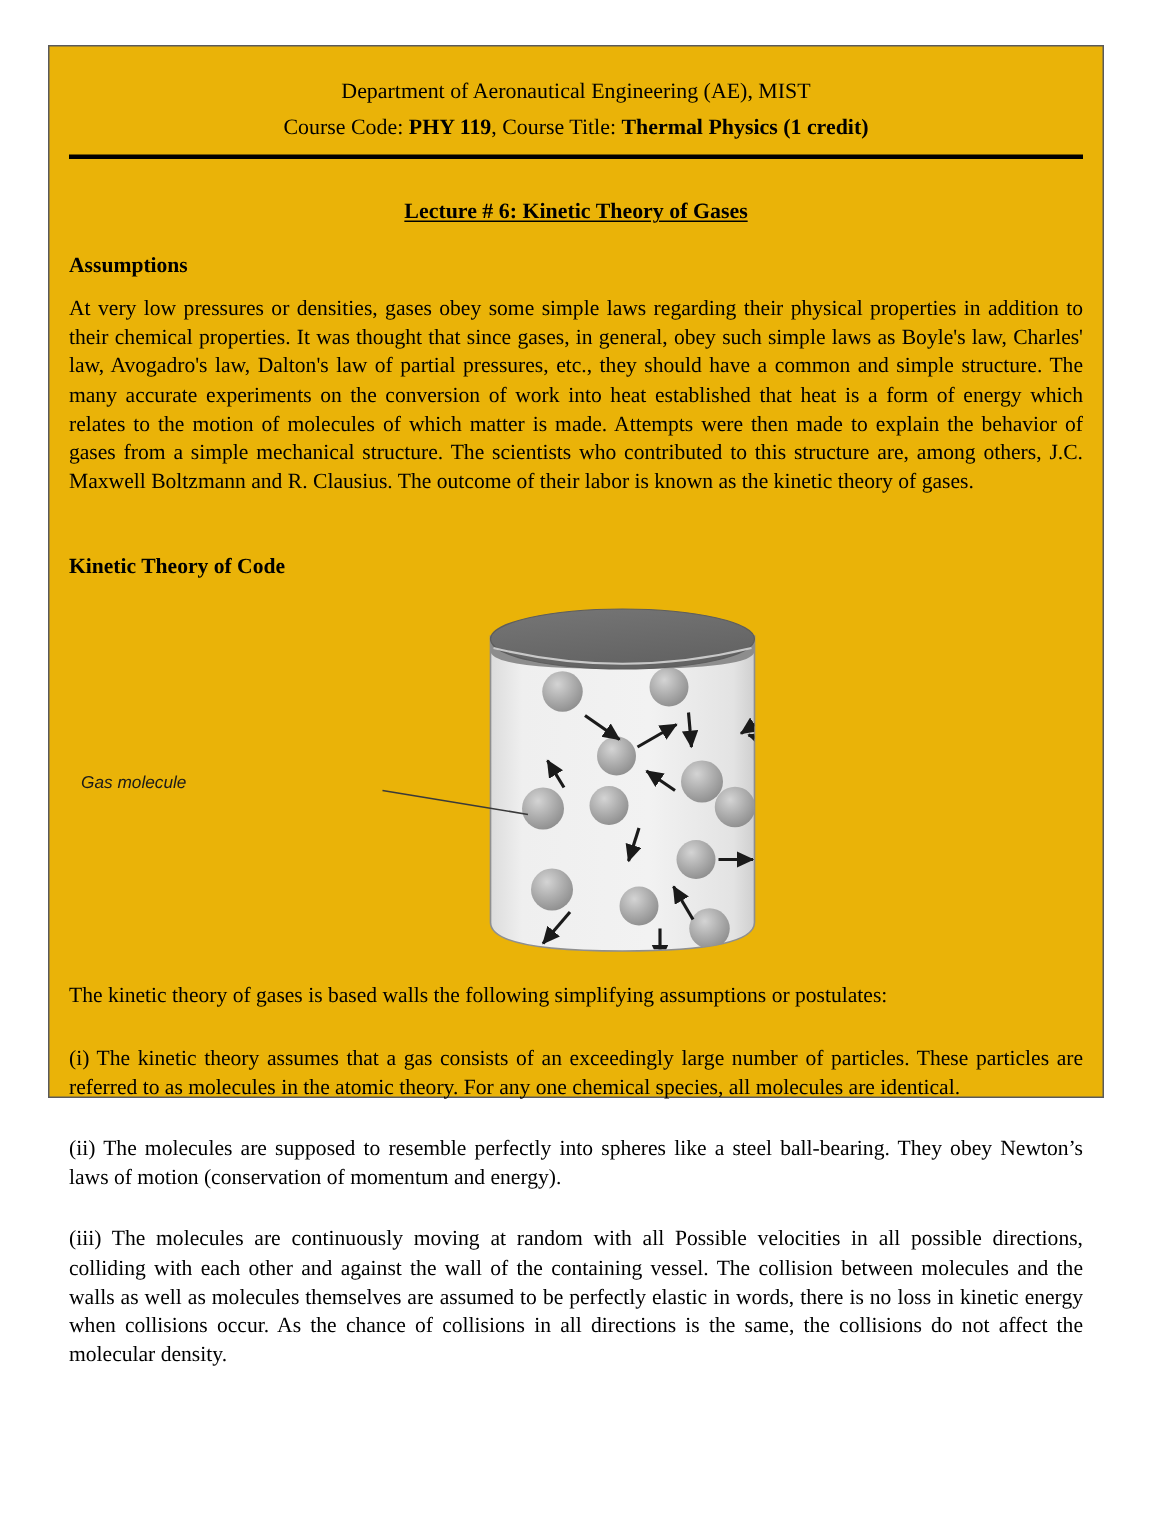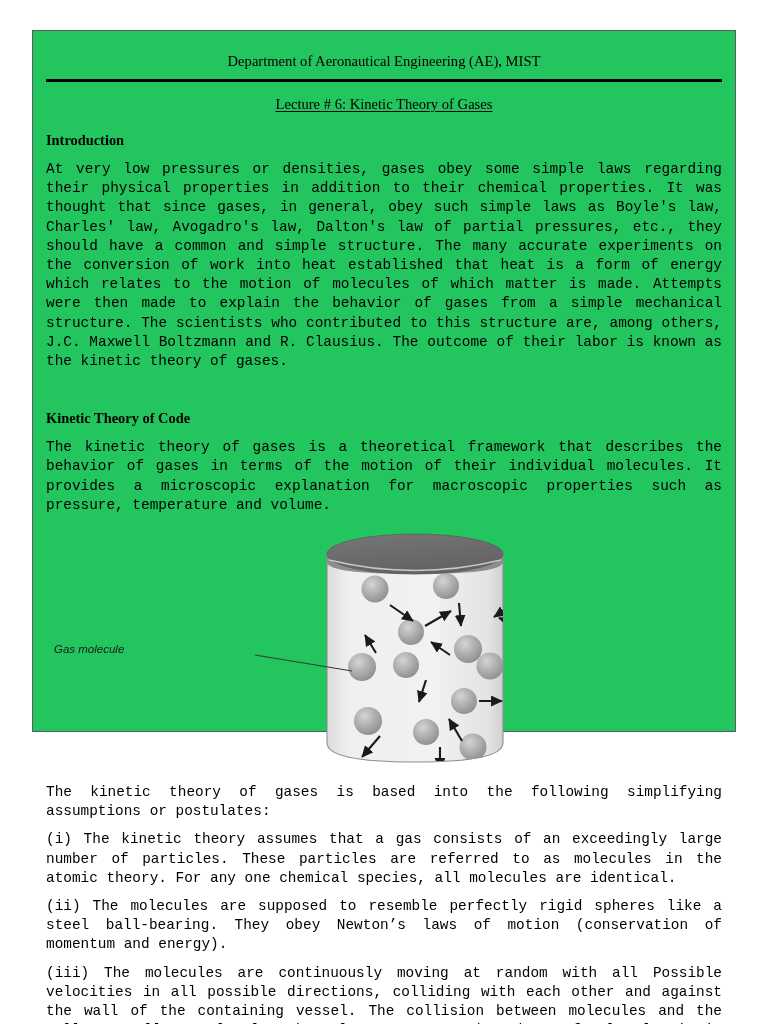--- a/index.html
+++ b/index.html
@@ -16,21 +16,21 @@
   }
 
   .page {
     position: absolute;
     left: 32px;
     top: 30px;
     width: 704px;
     height: 702px;
     border: 1px solid #5a5a5a;
     box-sizing: border-box;
-    background: #22c55e;
+    background: #eab308;
   }
 
   .page-inner {
     position: absolute;
     left: 13px;
     top: 0px;
     width: 676px;
     height: 100%;
   }
 
@@ -49,23 +49,23 @@
   .header-rule {
     margin-top: 6px;
     height: 3px;
     background: #000000;
     width: 100%;
   }
 
   
   .lecture-title {
     text-align: center;
-    font-weight: normal;
+    font-weight: bold;
     font-size: 14.6px;
-    margin-top: 14px;
+    margin-top: 27px;
   }
   .lecture-title span {
     text-decoration: underline;
     text-underline-offset: 2px;
   }
 
   
   .sec-head {
     font-weight: bold;
     font-size: 14.4px;
@@ -73,55 +73,54 @@
     margin-bottom: 0;
   }
   .sec-head.tight { margin-top: 17px; }
 
   p.body {
     font-size: 14.4px;
     line-height: 19.2px;
     text-align: justify;
     margin: 11px 0 0 0;
     hyphens: none;
-    font-family: Liberation Mono, monospace;
-  }
-  p.body.gap-lg { margin-top: 9px; }
+  }
+  p.body.gap-lg { margin-top: 22px; }
 
   .spacer-after-intro { height: 20px; }
 
   
   .figure {
     position: relative;
     width: 100%;
     height: 243px;
     margin-top: 14px;
   }
   .figure svg { display: block; }
 </style>
 </head>
 <body>
 
 <div class="page">
   <div class="page-inner">
 
     <div class="doc-header">
       <div class="header-line">Department of Aeronautical Engineering (AE), MIST</div>
+      <div class="header-line"><span>Course Code: </span><b>PHY 119</b><span>, Course Title: </span><b>Thermal Physics (1 credit)</b></div>
       <div class="header-rule"></div>
     </div>
 
     <div class="lecture-title"><span>Lecture # 6: Kinetic Theory of Gases</span></div>
 
-    <div class="sec-head">Introduction</div>
+    <div class="sec-head">Assumptions</div>
     <p class="body">At very low pressures or densities, gases obey some simple laws regarding their physical properties in addition to their chemical properties. It was thought that since gases, in general, obey such simple laws as Boyle's law, Charles' law, Avogadro's law, Dalton's law of partial pressures, etc., they should have a common and simple structure. The many accurate experiments on the conversion of work into heat established that heat is a form of energy which relates to the motion of molecules of which matter is made. Attempts were then made to explain the behavior of gases from a simple mechanical structure. The scientists who contributed to this structure are, among others, J.C. Maxwell Boltzmann and R. Clausius. The outcome of their labor is known as the kinetic theory of gases.</p>
 
     <div class="spacer-after-intro"></div>
 
     <div class="sec-head">Kinetic Theory of Code</div>
-    <p class="body">The kinetic theory of gases is a theoretical framework that describes the behavior of gases in terms of the motion of their individual molecules. It provides a microscopic explanation for macroscopic properties such as pressure, temperature and volume.</p>
 
     <div class="figure">
       <svg width="676" height="243" viewBox="0 0 676 243">
         <defs>
           <radialGradient id="molGrad" cx="38%" cy="32%" r="72%">
             <stop offset="0%" stop-color="#d4d4d4"></stop>
             <stop offset="55%" stop-color="#adadad"></stop>
             <stop offset="100%" stop-color="#8e8e8e"></stop>
           </radialGradient>
           <linearGradient id="bodyGrad" x1="0" y1="0" x2="1" y2="0">
@@ -191,19 +190,19 @@
           <path d="M283,31 Q369,52 455,31" fill="none" stroke="#c9c9c9" stroke-width="1.4"></path>
         </g>
 
         <g>
           <line x1="209" y1="126" x2="306" y2="142" stroke="#3a3a3a" stroke-width="1.1"></line>
           <text x="8" y="124" font-family="Liberation Sans, sans-serif" font-size="11.5" font-style="italic" fill="#1a1a1a">Gas molecule</text>
         </g>
       </svg>
     </div>
 
-    <p class="body">The kinetic theory of gases is based into the following simplifying assumptions or postulates:</p>
+    <p class="body">The kinetic theory of gases is based walls the following simplifying assumptions or postulates:</p>
     <p class="body gap-lg">(i) The kinetic theory assumes that a gas consists of an exceedingly large number of particles. These particles are referred to as molecules in the atomic theory. For any one chemical species, all molecules are identical.</p>
-    <p class="body gap-lg">(ii) The molecules are supposed to resemble perfectly rigid spheres like a steel ball-bearing. They obey Newton’s laws of motion (conservation of momentum and energy).</p>
+    <p class="body gap-lg">(ii) The molecules are supposed to resemble perfectly into spheres like a steel ball-bearing. They obey Newton’s laws of motion (conservation of momentum and energy).</p>
     <p class="body gap-lg">(iii) The molecules are continuously moving at random with all Possible velocities in all possible directions, colliding with each other and against the wall of the containing vessel. The collision between molecules and the walls as well as molecules themselves are assumed to be perfectly elastic in words, there is no loss in kinetic energy when collisions occur. As the chance of collisions in all directions is the same, the collisions do not affect the molecular density.</p>
 
   </div>
 </div>
 
 </body></html>

